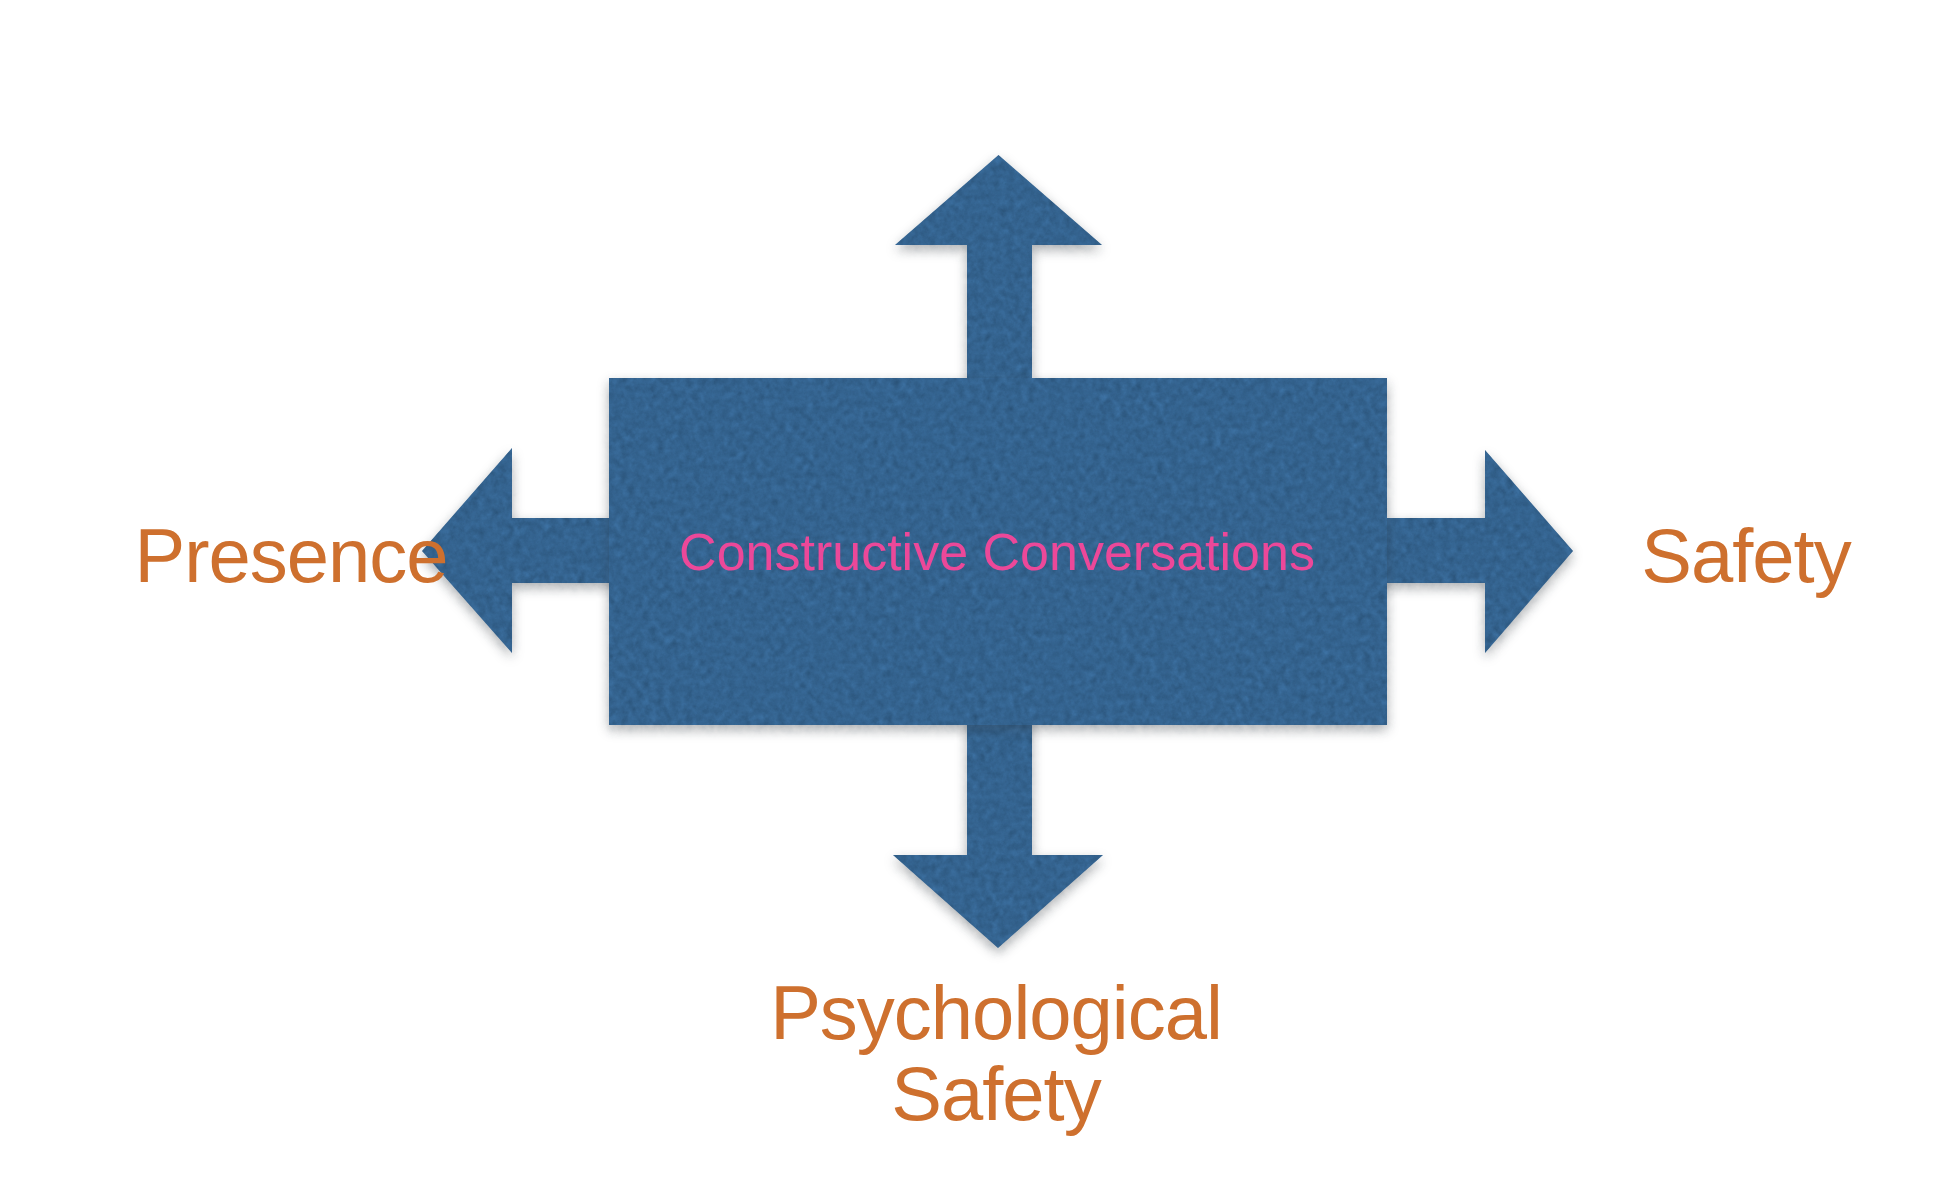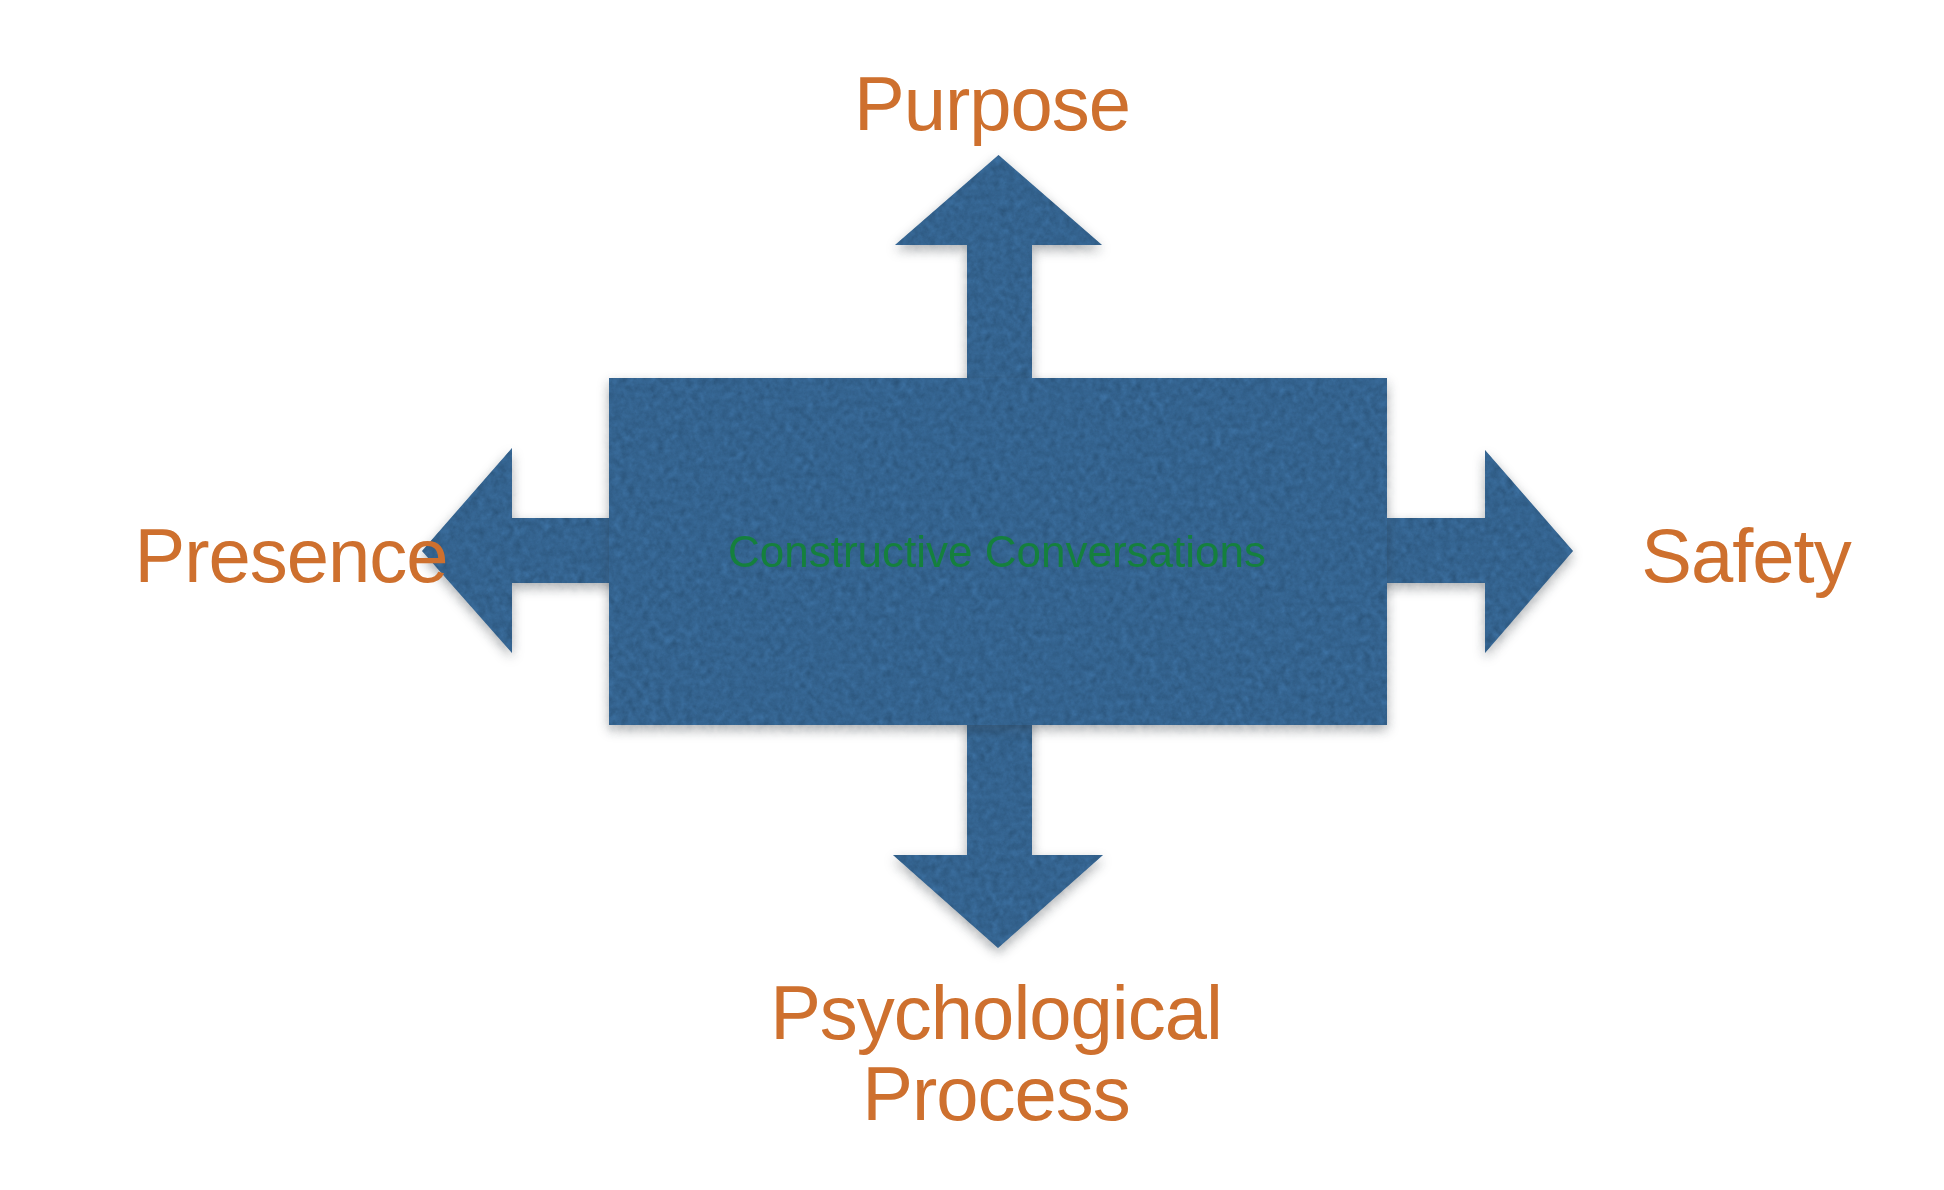--- a/index.html
+++ b/index.html
@@ -42,22 +42,22 @@
     left: 996px;
     top: 1054px;
     white-space: normal;
     width: 660px;
   }
   .center-label {
     position: absolute;
     left: 997px;
     top: 552px;
     transform: translate(-50%, -50%);
-    color: #15803d;
-    font-size: 44px;
+    color: #ec4899;
+    font-size: 52px;
     font-weight: 400;
     white-space: nowrap;
     text-align: left;
   }
 </style>
 </head>
 <body>
 
 <div class="stage">
 
@@ -83,21 +83,20 @@
       <polygon class="shape" points="967,420 967,245 895,245 998.5,155 1102,245 1032,245 1032,420" fill="#3E73A5"></polygon>
       <polygon class="shape" points="967,690 967,855 893,855 998,948 1103,855 1032,855 1032,690" fill="#3E73A5"></polygon>
       <polygon class="shape" points="660,518 512,518 512,448 422,551 512,653 512,583 660,583" fill="#3E73A5"></polygon>
       <polygon class="shape" points="1336,518 1485,518 1485,450 1573,551 1485,653 1485,583 1336,583" fill="#3E73A5"></polygon>
       <rect class="shape" x="609" y="378" width="778" height="347" fill="#3E73A5"></rect>
     </g>
   </svg>
 
   <div class="center-label">Constructive Conversations</div>
 
-  <div class="label label-top">Purpose</div>
 
   <div class="label label-left">Presence</div>
 
   <div class="label label-right">Safety</div>
 
-  <div class="label label-bottom">Psychological Process</div>
+  <div class="label label-bottom">Psychological Safety</div>
 
 </div>
 
 </body></html>

